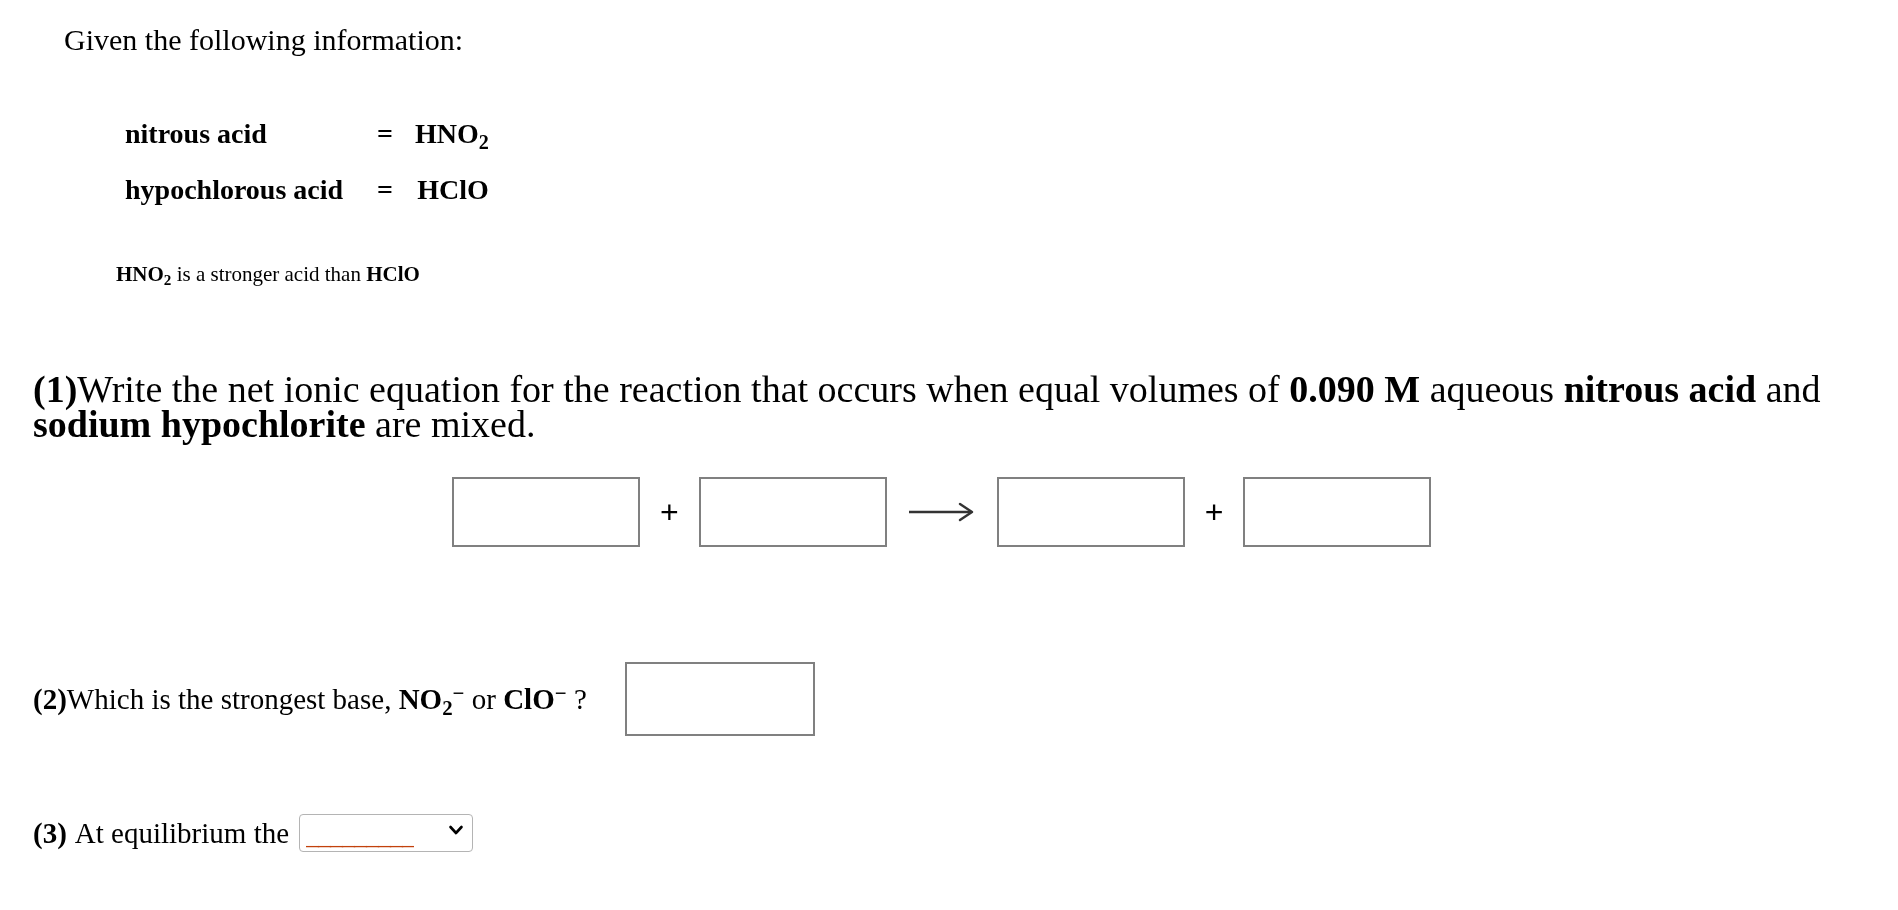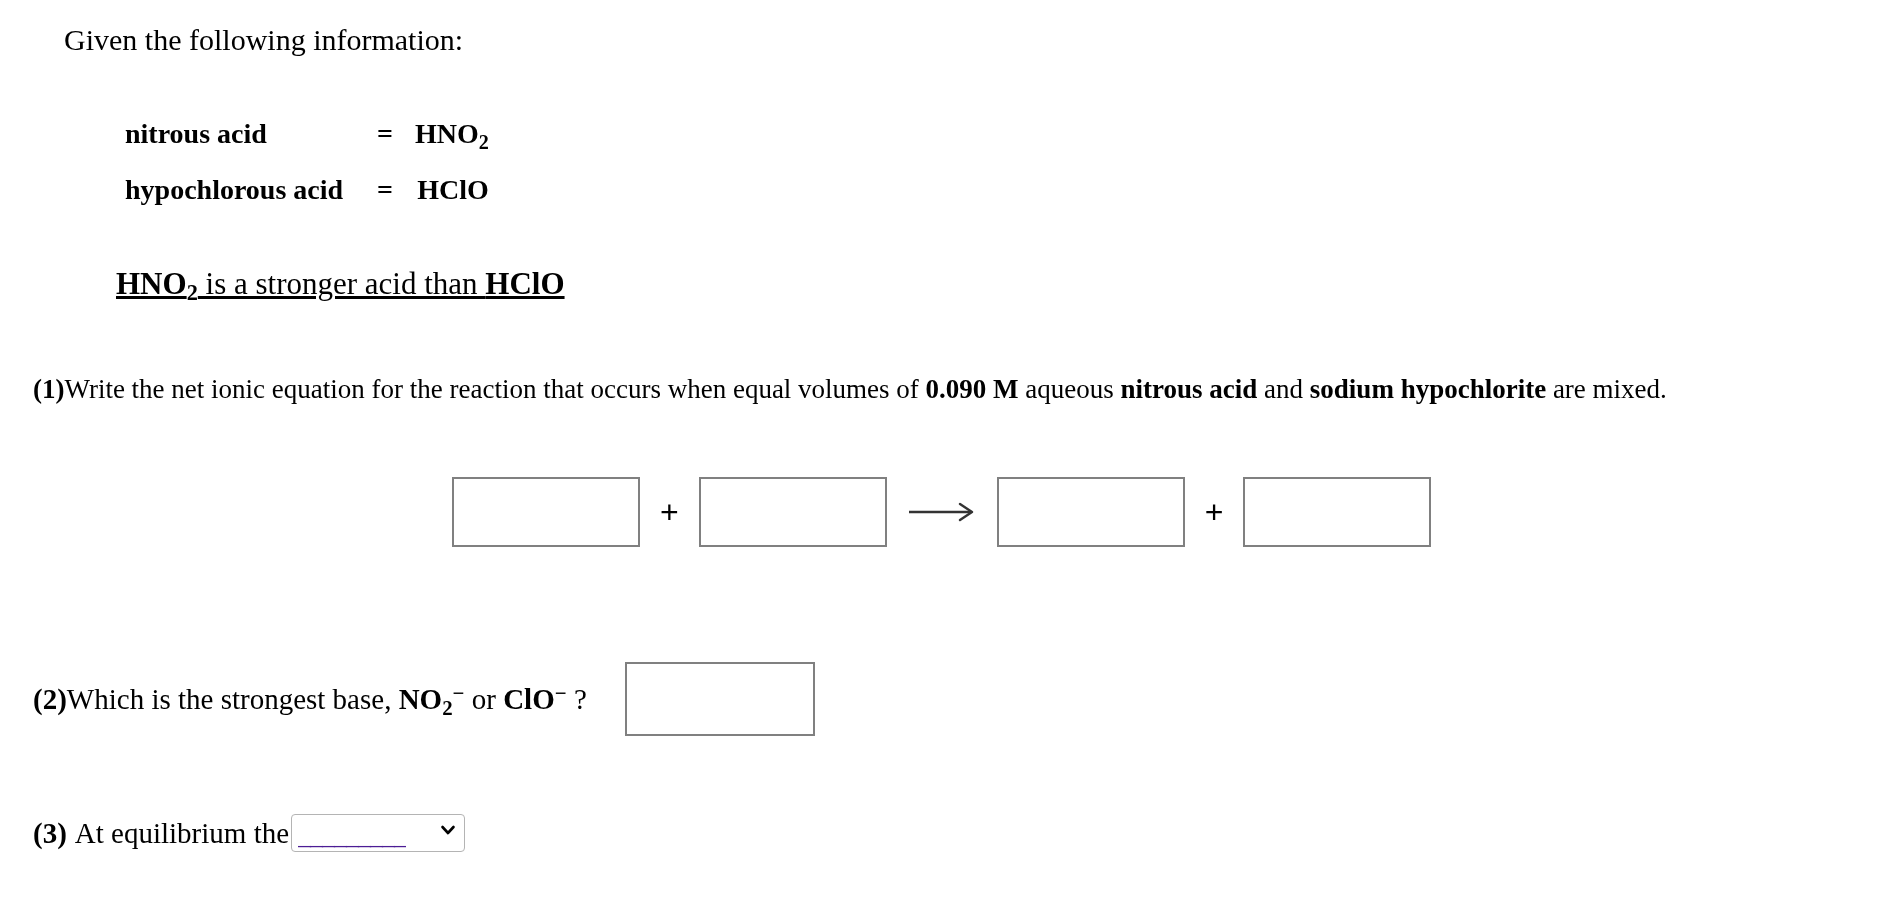--- a/index.html
+++ b/index.html
@@ -51,37 +51,36 @@
     font-weight: bold;
   }
   .defs td.name    { width: 252px; }
   .defs td.eq      { width: 38px; text-align: left; font-weight: bold; }
   .defs td.formula { text-align: right; }
 
   .compare {
     position: absolute;
     left: 116px;
     top: 258px;
-    font-size: 31px;
-    line-height: 52px;
-    white-space: nowrap;
-    text-decoration: underline;
+    font-size: 21px;
+    line-height: 32px;
+    white-space: nowrap;
   }
   .compare .b { font-weight: bold; }
 
   sub { font-size: 0.72em; vertical-align: -0.28em; }
   sup { font-size: 0.72em; vertical-align: 0.45em; }
 
   
   .q1 {
     position: absolute;
     left: 33px;
     top: 372px;
     width: 1840px;
-    font-size: 27px;
+    font-size: 38px;
     line-height: 35px;
   }
   .q1 .num { font-weight: bold; }
   .q1 .b { font-weight: bold; }
   .q1-line2 { display: block; }
 
   
   .eqrow {
     position: absolute;
     left: 452px;
@@ -145,42 +144,42 @@
     position: absolute;
     left: 33px;
     top: 812px;
     font-size: 29px;
     line-height: 42px;
     white-space: nowrap;
     display: flex;
     align-items: center;
   }
   .q3 .num { font-weight: bold; margin-right: 8px; }
-  .q3 .before { margin-right: 2px; }
+  .q3 .before { margin-right: 10px; }
   .q3 .after  { margin-left: 12px; }
 
   .selectwrap {
     display: inline-flex;
     align-items: flex-end;
     justify-content: space-between;
     width: 174px;
     height: 38px;
     border: 1px solid #b4b4b4;
     border-radius: 4px;
     background: #ffffff;
     box-sizing: border-box;
     padding: 0 6px 2px 6px;
     position: relative;
   }
   .selectwrap .selval {
     font-family: "Liberation Serif", serif;
     font-size: 26px;
     line-height: 26px;
     letter-spacing: -1px;
-    color: #4c1d95;
+    color: #c2410c;
     overflow: hidden;
     white-space: nowrap;
     text-align: right;
   }
   .chev {
     position: absolute;
     right: 8px;
     top: 7px;
     width: 16px;
     height: 16px;

